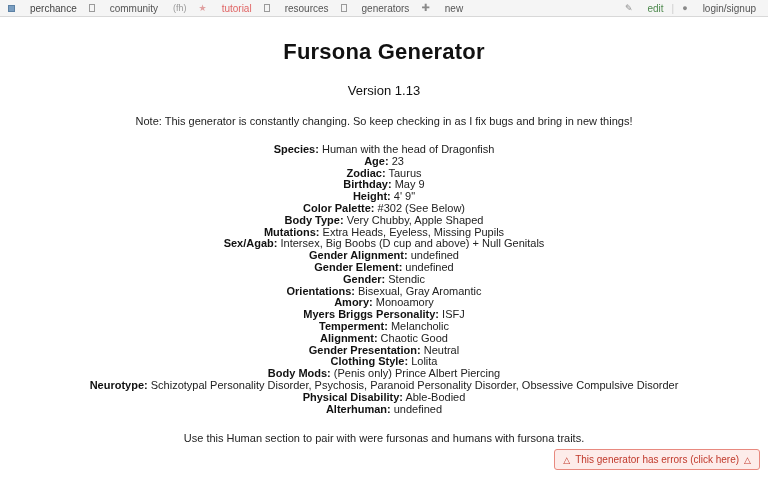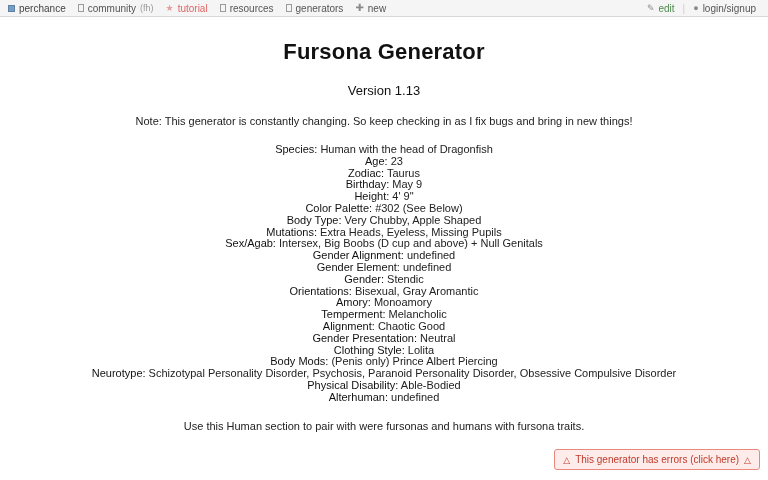--- a/index.html
+++ b/index.html
@@ -31,21 +31,21 @@
   }
   .topbar .nav-left {
     display: flex;
     align-items: center;
     gap: 0px;
     flex: 1;
   }
   .nav-item {
     display: flex;
     align-items: center;
-    gap: 4px;
+    gap: 15px;
     padding: 0 6px;
     white-space: nowrap;
     color: #555;
     text-decoration: none;
     line-height: 15px;
   }
   .nav-item.brand { font-weight: normal; color: #444; padding-left: 2px; }
   .nav-item.active { color: #e06666; }
   .nav-item .sub { color: #9a9a9a; font-size: 9px; }
   .glyph {
@@ -108,21 +108,21 @@
     margin: 17px auto 0 auto;
     width: 640px;
     text-align: center;
   }
   .field-row {
     line-height: 11.3px;
     margin: 0 0 0.5px 0;
     font-size: 11px;
   }
   .field-label {
-    font-weight: normal;
+    font-weight: bold;
     color: #111;
   }
   .field-value {
     color: #222;
     text-align: center;
   }
 
   .usenote {
     font-size: 11px;
     margin: 17px 0 0 0;
@@ -218,20 +218,21 @@
       <div class="field-row"><span class="field-label">Height:</span><span class="field-value"> 4' 9"</span></div>
       <div class="field-row"><span class="field-label">Color Palette:</span><span class="field-value"> #302 (See Below)</span></div>
       <div class="field-row"><span class="field-label">Body Type:</span><span class="field-value"> Very Chubby, Apple Shaped</span></div>
       <div class="field-row"><span class="field-label">Mutations:</span><span class="field-value"> Extra Heads, Eyeless, Missing Pupils</span></div>
       <div class="field-row"><span class="field-label">Sex/Agab:</span><span class="field-value"> Intersex, Big Boobs (D cup and above) + Null Genitals</span></div>
       <div class="field-row"><span class="field-label">Gender Alignment:</span><span class="field-value"> undefined</span></div>
       <div class="field-row"><span class="field-label">Gender Element:</span><span class="field-value"> undefined</span></div>
       <div class="field-row"><span class="field-label">Gender:</span><span class="field-value"> Stendic</span></div>
       <div class="field-row"><span class="field-label">Orientations:</span><span class="field-value"> Bisexual, Gray Aromantic</span></div>
       <div class="field-row"><span class="field-label">Amory:</span><span class="field-value"> Monoamory</span></div>
+      <div class="field-row"><span class="field-label">Myers Briggs Personality:</span><span class="field-value"> ISFJ</span></div>
       <div class="field-row"><span class="field-label">Temperment:</span><span class="field-value"> Melancholic</span></div>
       <div class="field-row"><span class="field-label">Alignment:</span><span class="field-value"> Chaotic Good</span></div>
       <div class="field-row"><span class="field-label">Gender Presentation:</span><span class="field-value"> Neutral</span></div>
       <div class="field-row"><span class="field-label">Clothing Style:</span><span class="field-value"> Lolita</span></div>
       <div class="field-row"><span class="field-label">Body Mods:</span><span class="field-value"> (Penis only) Prince Albert Piercing</span></div>
       <div class="field-row"><span class="field-label">Neurotype:</span><span class="field-value"> Schizotypal Personality Disorder, Psychosis, Paranoid Personality Disorder, Obsessive Compulsive Disorder</span></div>
       <div class="field-row"><span class="field-label">Physical Disability:</span><span class="field-value"> Able-Bodied</span></div>
       <div class="field-row"><span class="field-label">Alterhuman:</span><span class="field-value"> undefined</span></div>
     </div>
 

